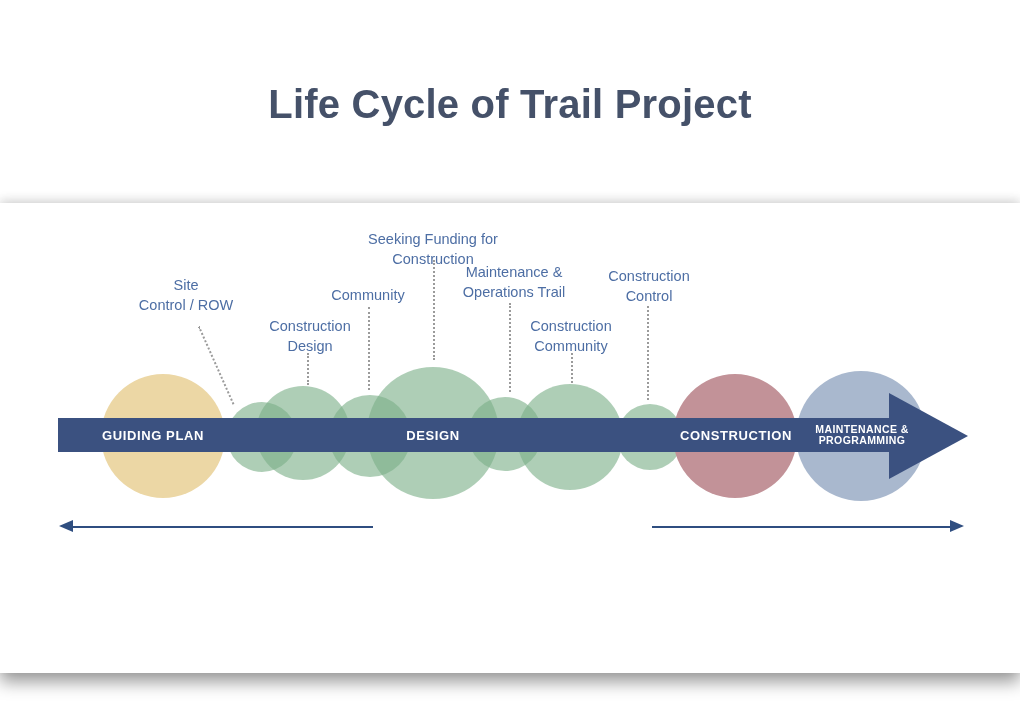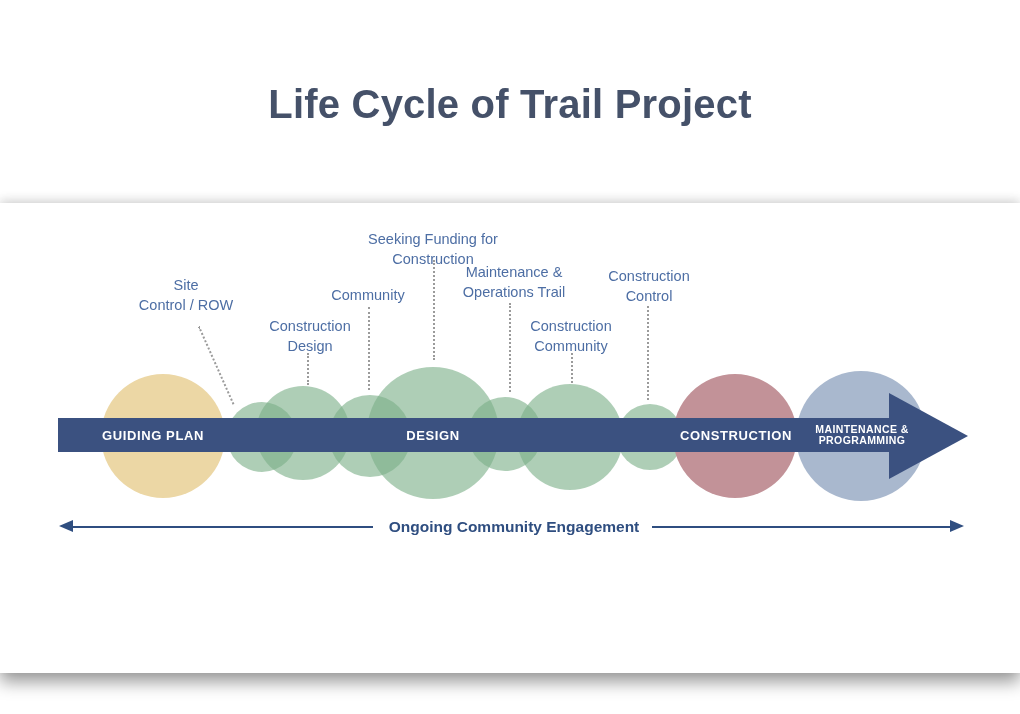--- a/index.html
+++ b/index.html
@@ -139,17 +139,16 @@
     <span>Construction</span>
     <span>Community</span>
   </div>
   <div class="milestone" style="left:649px; top:63px;">
     <span>Construction</span>
     <span>Control</span>
   </div>
 
   <div class="eng-head" id="eng-head-left"></div>
   <div class="eng-line" style="left:70px; width:303px;"></div>
-  <div id="eng-label">Ongoing Community Engagement</div>
   <div class="eng-line" style="left:652px; width:300px;"></div>
   <div class="eng-head" id="eng-head-right"></div>
 
 </div>
 
 </body></html>

